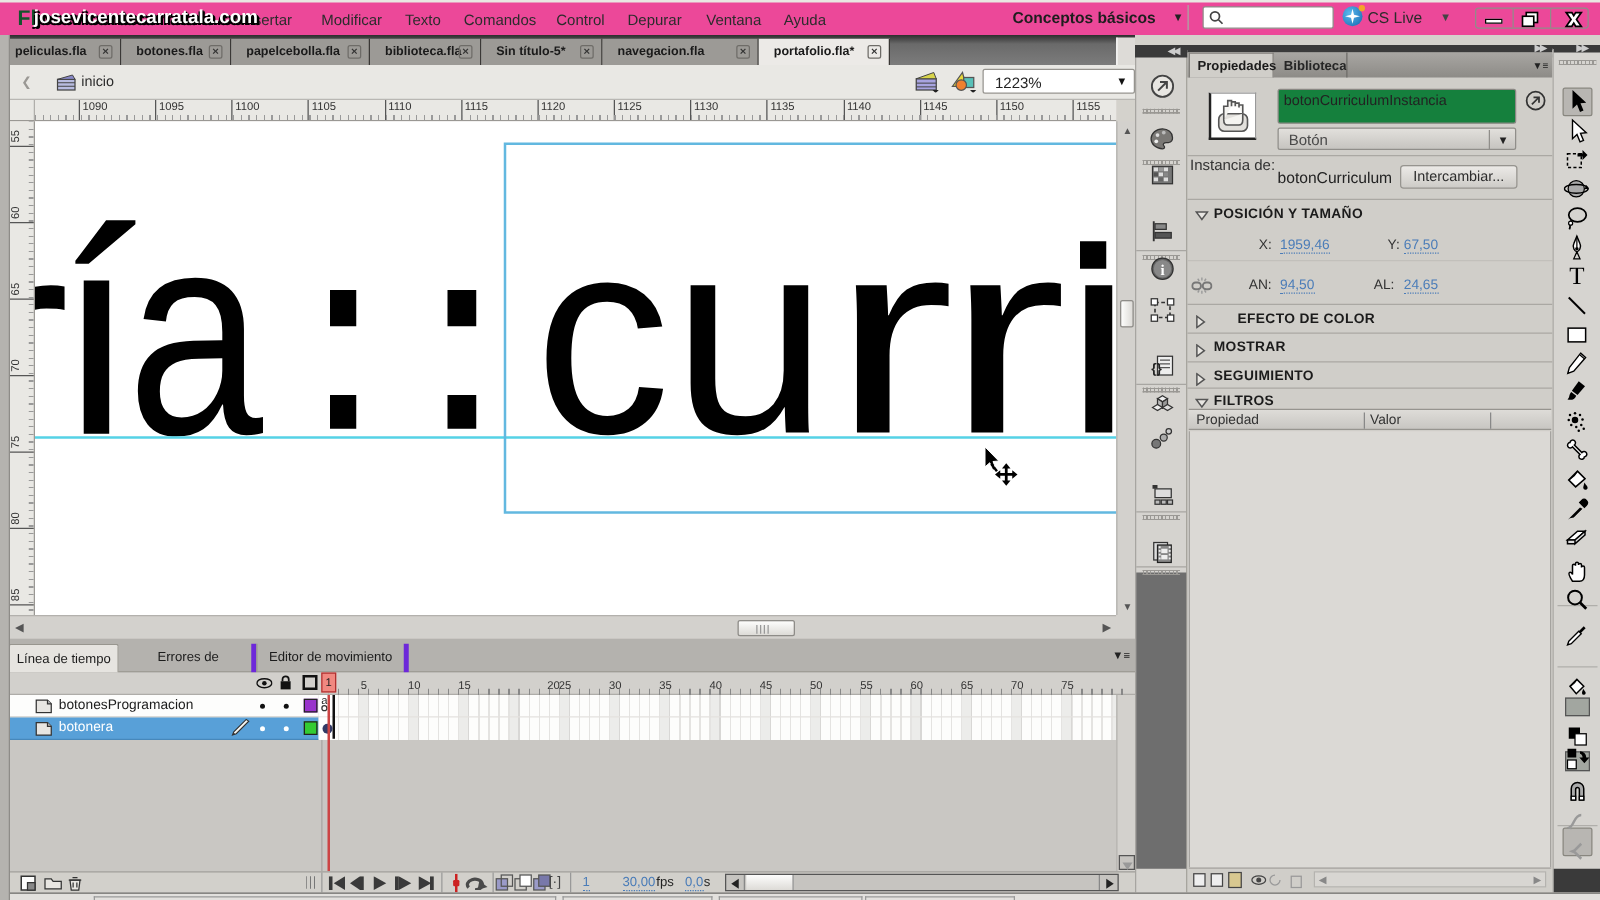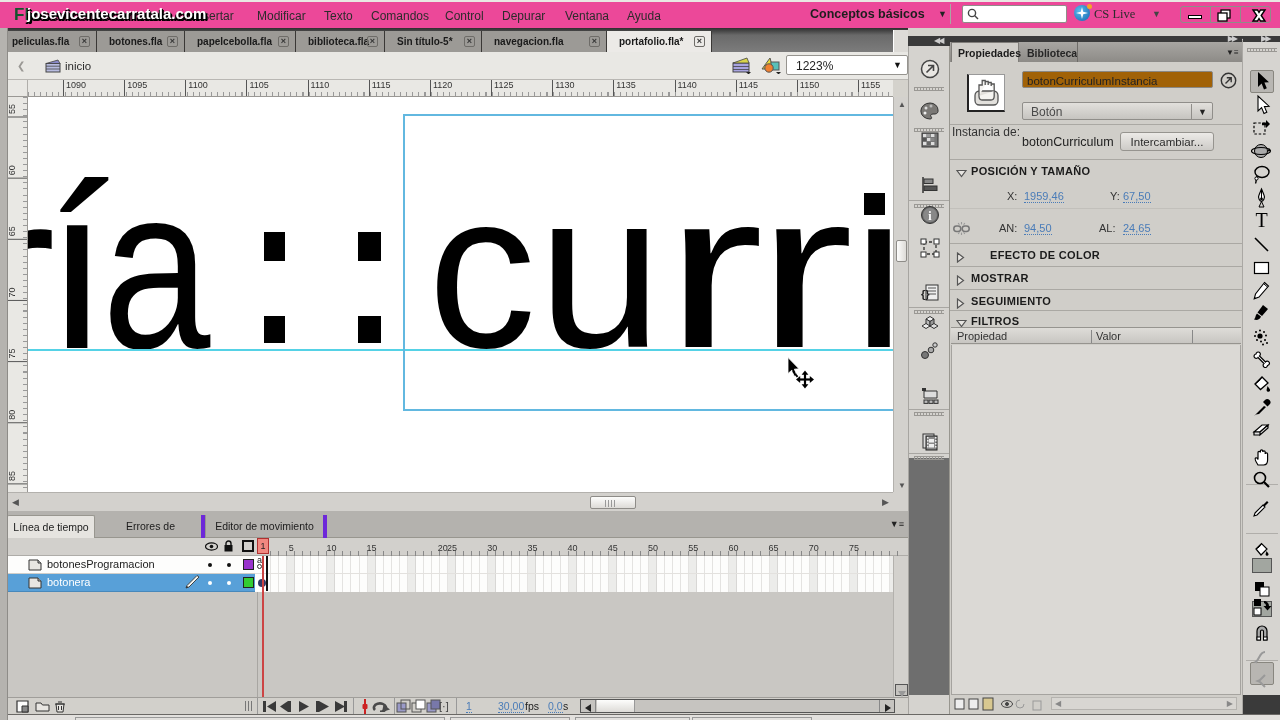--- a/index.html
+++ b/index.html
@@ -82,21 +82,21 @@
 <div class="abs" style="left:950px;top:4px;width:1px;height:20px;background:#a9a7a3;"></div>
 <div class="abs" style="left:962px;top:5px;width:105px;height:18px;background:#fff;border:1px solid #8f8d89;border-radius:2px;">
   <svg width="14" height="14" style="position:absolute;left:3px;top:1px" viewBox="0 0 14 14">
       <circle cx="6" cy="6" r="3.6" fill="none" stroke="#444" stroke-width="1.4"></circle>
       <line x1="8.8" y1="8.8" x2="12" y2="12" stroke="#444" stroke-width="1.4"></line>
     </svg>
 </div>
 <div class="abs" style="left:1074px;top:5px;width:16px;height:16px;border-radius:8px;background:radial-gradient(circle at 35% 35%,#5cb8ec,#1066b0);"><svg width="16" height="16" viewBox="0 0 16 16">
       <path d="M8 2 L9.2 6.8 L14 8 L9.2 9.2 L8 14 L6.8 9.2 L2 8 L6.8 6.8 Z" fill="#fff"></path>
     </svg><div style="position:absolute;right:-2px;top:-1px;width:5px;height:5px;border-radius:3px;background:#f4a428;"></div></div>
-<div class="abs" style="left:1094px;top:7px;font-size:12.5px;color:#2c2c2c;font-family:Liberation Serif, serif;">CS Live</div>
+<div class="abs" style="left:1094px;top:7px;font-size:12.5px;color:#2c2c2c;">CS Live</div>
 <div class="abs" style="left:1152px;top:9px;font-size:9px;color:#444;">▼</div>
 <div class="wbtns">
  <div class="wbtn">
       <div style="position:absolute;left:7px;top:8px;width:14px;height:4px;background:#fff;border:1px solid #000;"></div>
     </div>
  <div class="wbtn">
       <svg width="28" height="15" viewBox="0 0 28 15" style="position:absolute;top:1px">
         <rect x="10" y="2" width="9" height="8" fill="#fff" stroke="#000" stroke-width="1.3"></rect>
         <rect x="7" y="5" width="9" height="8" fill="#fff" stroke="#000" stroke-width="1.3"></rect>
       </svg>
@@ -522,21 +522,21 @@
    <div style="position:absolute;left:127px;top:0;width:1px;height:20px;background:#6e6c68;"></div>
    <span style="position:absolute;left:276px;top:6px;font-size:8px;color:#222;">▼≡</span>
  </div>
     <div style="position:absolute;left:17px;top:34px;width:38px;height:38px;background:#fff;border:1px solid #999;border-left:2px solid #222;border-bottom:2px solid #222;">
    <svg width="34" height="34" viewBox="0 0 34 34" style="position:absolute;left:1px;top:1px">
      <rect x="5" y="15" width="23" height="14" rx="4.5" fill="#e2e0dc" stroke="#555" stroke-width="1.3"></rect>
      <path d="M9 20 V9 l3.2 0 V4.5 l3 0 V9 M15.2 9 V5.5 l3 0 V9 M18.2 9 V6.5 l3 0 V10 M21.2 10 V8 l3 0 v7" fill="#f5f4f1" stroke="#555" stroke-width="1.3"></path>
      <path d="M9 20 c0 3 1.5 4 3 4 l9 0 c2 0 3.2 -1.5 3.2 -4 v-5" fill="#f5f4f1" stroke="#555" stroke-width="1.3"></path>
    </svg>
  </div>
-    <div style="position:absolute;left:72px;top:31px;width:191px;height:17px;background:#a16207;border:1px solid #8a8884;border-radius:2px;">
+    <div style="position:absolute;left:72px;top:31px;width:191px;height:28px;background:#15803d;border:1px solid #8a8884;border-radius:2px;">
    <span style="position:absolute;left:4px;top:2.5px;font-size:11.5px;color:#222;">botonCurriculumInstancia</span>
     </div>
     <svg style="position:absolute;left:270px;top:32px" width="17" height="17" viewBox="0 0 17 17">
       <circle cx="8.5" cy="8.5" r="7.2" fill="none" stroke="#333" stroke-width="1.4"></circle>
       <path d="M5.5 11.5 L11 6 M6.8 5.8 h4.4 v4.4" fill="none" stroke="#333" stroke-width="1.4"></path>
     </svg>
     <div style="position:absolute;left:72px;top:62px;width:191px;height:18px;background:linear-gradient(#e2e0dc,#c6c4c0);border:1px solid #908e8a;border-radius:2px;">
    <span style="position:absolute;left:8px;top:2px;font-size:12px;color:#4a4a4a;">Botón</span>
    <div style="position:absolute;right:20px;top:1px;width:1px;height:16px;background:#908e8a;"></div>
    <span style="position:absolute;right:5px;top:4px;font-size:9px;color:#222;">▼</span>

